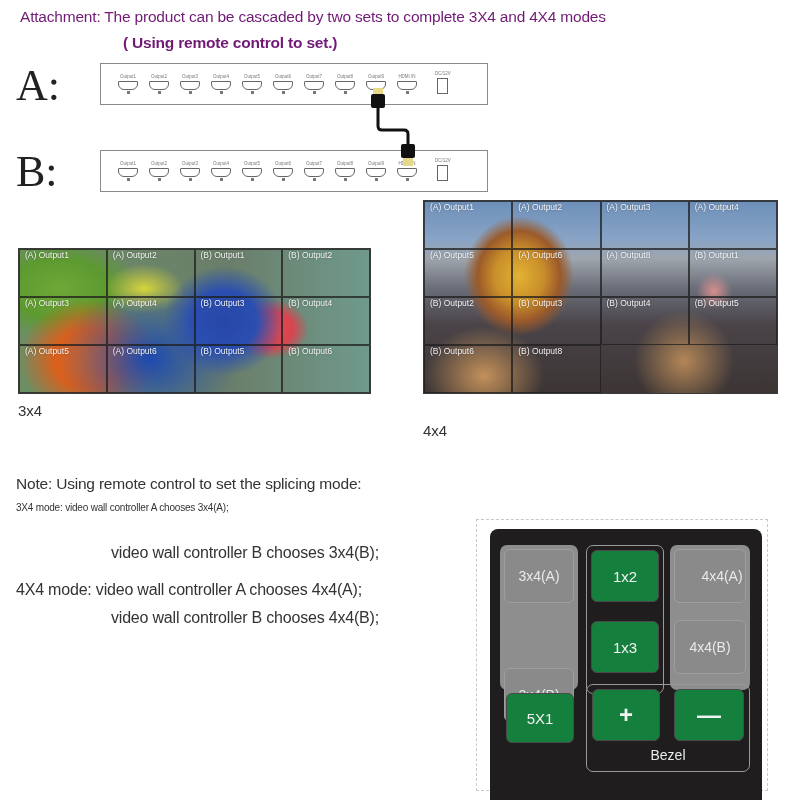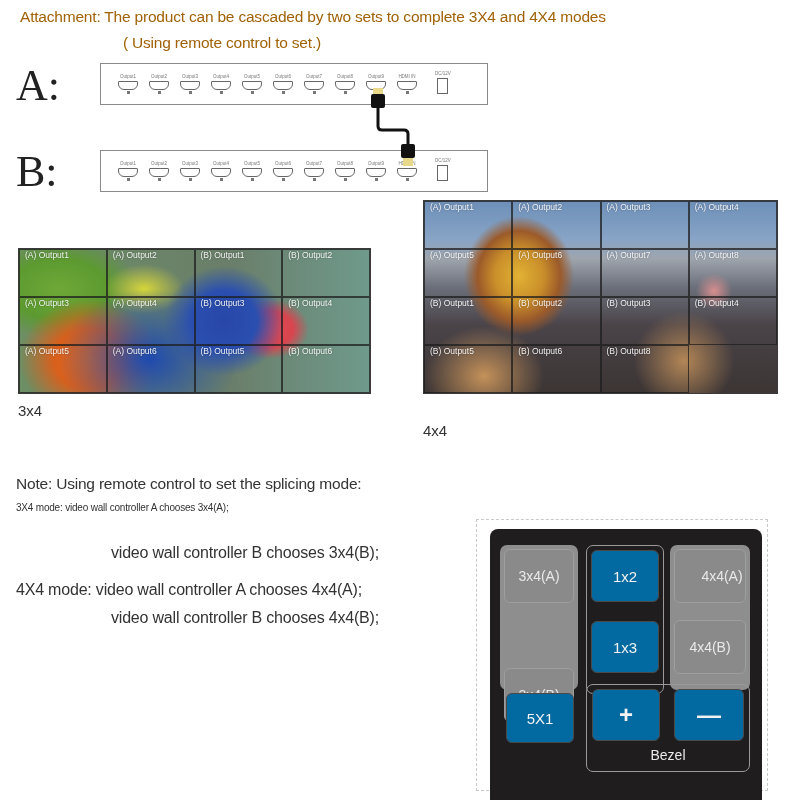--- a/index.html
+++ b/index.html
@@ -1,20 +1,20 @@
 <!DOCTYPE html>
 <html><head>
 <meta charset="utf-8">
 <style>
   html, body { margin: 0; padding: 0; background: #ffffff; }
   body { width: 800px; height: 800px; position: relative; overflow: hidden;
          font-family: "Liberation Sans", sans-serif; color: #2b2b2b; }
   .abs { position: absolute; }
 
-  .title-line { font-size: 15.5px; letter-spacing: -0.2px; white-space: nowrap; color: #a16207; }
+  .title-line { font-size: 15.5px; letter-spacing: -0.2px; white-space: nowrap; color: #701a75; }
   .letter { font-family: "Liberation Serif", serif; font-size: 44px; color: #222; line-height: 1; }
 
   .device { position: absolute; border: 1.5px solid #8a8a8a; background: #fff; }
   .port { position: absolute; top: 0; width: 26px; }
   .port .plabel { font-size: 4.5px; color: #777; text-align: center; white-space: nowrap; height: 8px; line-height: 8px; }
   .port .hdmi { width: 18px; height: 7px; margin: 0 auto; border: 1.3px solid #666;
                 border-radius: 1px 1px 6px 6px; background: #fff; }
   .port .pin { width: 3px; height: 3px; background: #777; margin: 1px auto 0; }
   .dc { position: absolute; }
   .dc .plabel { font-size: 4.5px; color: #777; white-space: nowrap; height: 8px; line-height: 8px; }
@@ -31,29 +31,29 @@
 
   .remote-frame { position: absolute; border: 1.5px dashed #c8c8c8; }
   .remote { position: absolute; background: #1f1d1d; border-radius: 8px; }
   .group { position: absolute; border-radius: 7px; }
   .group.grey { background: #8e8e8e; }
   .group.outline { border: 1.5px solid #9a9a9a; box-sizing: border-box; }
   .key { position: absolute; border-radius: 6px; box-sizing: border-box;
          display: flex; align-items: center; justify-content: center;
          font-size: 14px; cursor: pointer; }
   .key.grey { background: #8a8a8a; border: 1.5px solid #9e9e9e; color: #e9e9e9; }
-  .key.dark { background: #0369a1; border: 1.5px solid #4a4a4a; color: #f2f2f2; font-size: 15px; }
+  .key.dark { background: #15803d; border: 1.5px solid #4a4a4a; color: #f2f2f2; font-size: 15px; }
   .key.sym { font-size: 24px; font-weight: bold; }
   .bezel-label { position: absolute; color: #eaeaea; font-size: 14px; text-align: center; }
 </style>
 </head>
 <body>
 
 <div class="abs title-line" style="left:20px; top:8px;">Attachment: The product can be cascaded by two sets to complete 3X4 and 4X4 modes</div>
-<div class="abs title-line" style="left:123px; top:34px;">( Using remote control to set.)</div>
+<div class="abs title-line" style="left:123px; top:34px;font-weight:bold;">( Using remote control to set.)</div>
 
 <div class="abs letter" style="left:16px; top:64px;">A:</div>
 <div class="device" style="left:100px; top:63px; width:386px; height:40px;">
   <div id="portsA">
       <div class="port" style="left: 14px; top: 9px;">
         <div class="plabel">Output1</div>
         <div class="hdmi"></div>
         <div class="pin"></div>
       </div>
       <div class="port" style="left: 45px; top: 9px;">
@@ -209,21 +209,20 @@
        radial-gradient(ellipse 60px 50px at 60px 175px, #c4915a 0%, rgba(190,140,90,0) 100%),
        radial-gradient(ellipse 50px 50px at 260px 160px, #b38656 0%, rgba(180,130,90,0) 100%),
        linear-gradient(180deg, #6d8fb8 0%, #88a4c6 20%, #9fa5ad 30%, #6b6f7a 45%, #4a4348 65%, #3c3534 100%);">
   <div class="cells" id="cells1" style="grid-template-columns:repeat(4,1fr); grid-template-rows:repeat(4,1fr);">
       <div class="cell">(A) Output1</div>
       <div class="cell">(A) Output2</div>
       <div class="cell">(A) Output3</div>
       <div class="cell">(A) Output4</div>
       <div class="cell">(A) Output5</div>
       <div class="cell">(A) Output6</div>
-      <div class="cell">(A) Output7</div>
       <div class="cell">(A) Output8</div>
       <div class="cell">(B) Output1</div>
       <div class="cell">(B) Output2</div>
       <div class="cell">(B) Output3</div>
       <div class="cell">(B) Output4</div>
       <div class="cell">(B) Output5</div>
       <div class="cell">(B) Output6</div>
       <div class="cell">(B) Output8</div>
     </div>
 </div>

